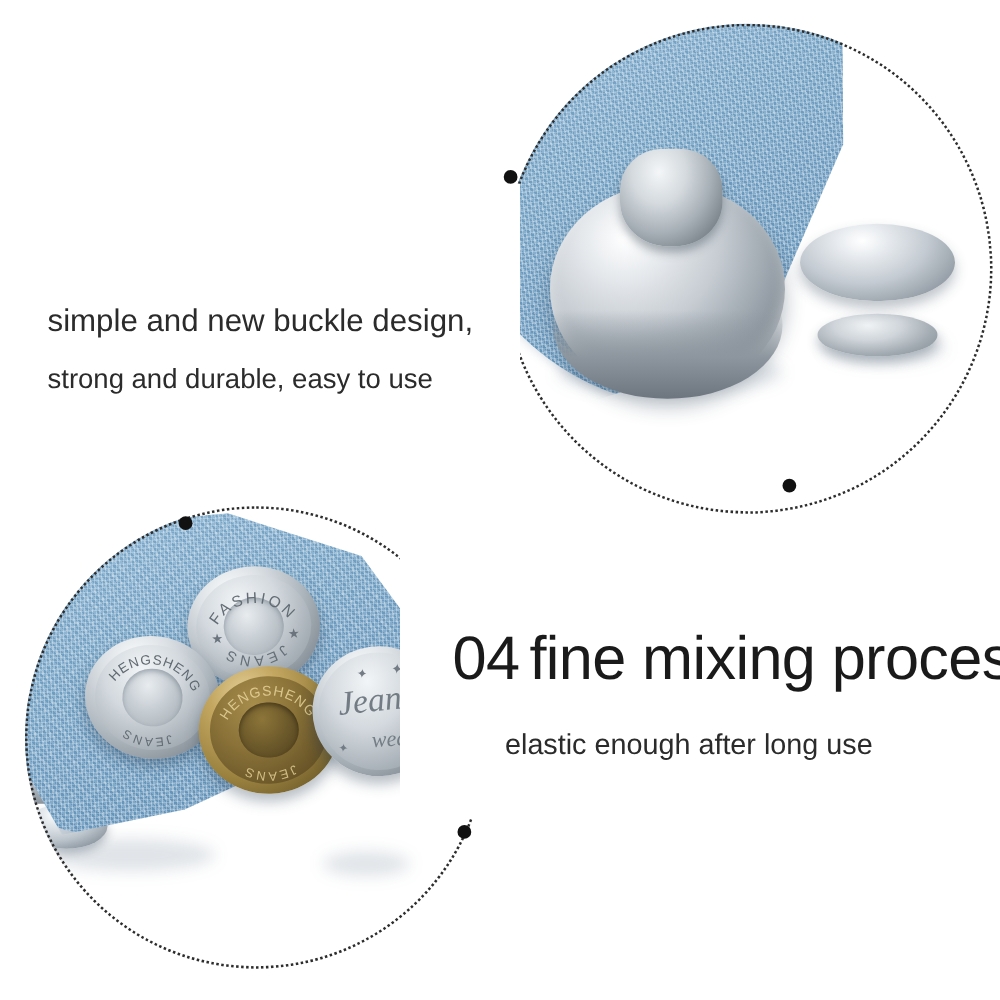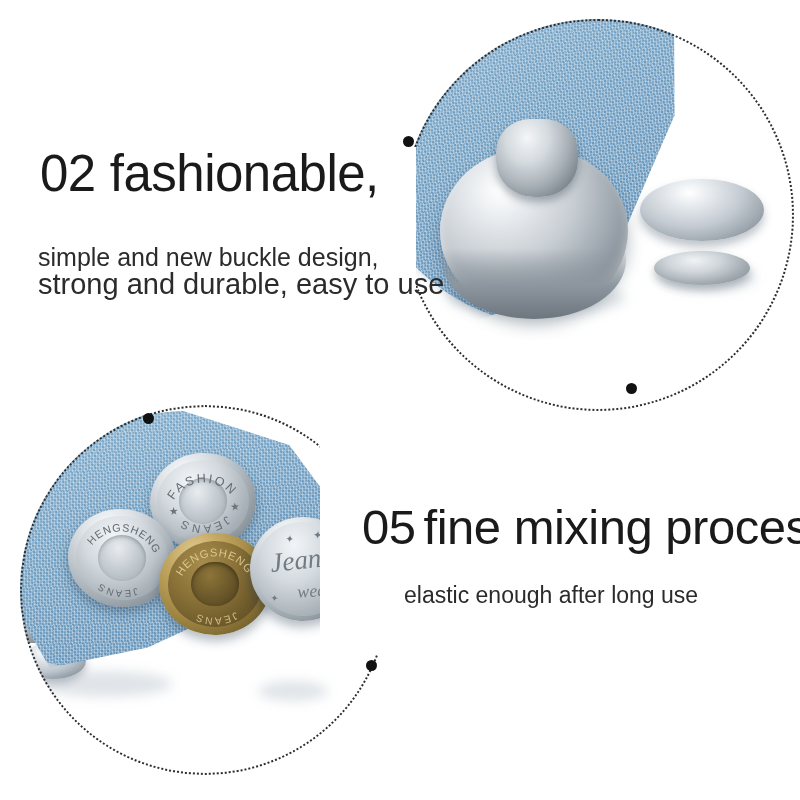--- a/index.html
+++ b/index.html
@@ -7,21 +7,21 @@
   #page{position:relative;width:800px;height:800px;background:#ffffff;overflow:hidden;}
 
   
   .heading{position:absolute;color:#1a1a1a;font-weight:400;white-space:nowrap;letter-spacing:-0.5px;}
   .heading .num{font-weight:400;}
   .body-line{position:absolute;color:#2b2b2b;font-weight:400;white-space:nowrap;}
 
   #h02{left:40px;top:146px;font-size:51px;line-height:56px;}
   #h02 .num{margin-right:14px;}
   #b02a{left:38px;top:243px;font-size:25px;}
-  #b02b{left:38px;top:268px;font-size:29px;}
+  #b02b{left:38px;top:290px;font-size:22px;}
 
   #h03{left:362px;top:500px;font-size:49px;line-height:54px;}
   #h03 .num{margin-right:8px;}
   #b03a{left:404px;top:577px;font-size:23px;}
   #b03b{left:404px;top:582px;font-size:23px;}
 
   
   .photo-circle{position:absolute;border-radius:50%;overflow:visible;}
   .dots-ring{position:absolute;inset:0;border-radius:50%;
     border:2px dotted #2d2d2d;box-sizing:border-box;}
@@ -186,23 +186,20 @@
       <div id="cap-top-hole"></div>
     </div>
 
     <div class="dots-ring"></div>
 
     <div class="ring-mask" style="left:-16px;top:128px;width:30px;height:216px;"></div>
     <div class="endpoint" style="left:1px;top:117px;"></div>
     <div class="endpoint" style="left:224px;top:364px;"></div>
   </div>
 
-  <div class="heading" id="h02">
-    <span class="num">02</span><span>fashionable,</span>
-  </div>
   <div class="body-line" id="b02a">simple and new buckle design,</div>
   <div class="body-line" id="b02b">strong and durable, easy to use</div>
 
   <div class="photo-circle" id="circle-bot">
     <div class="photo-inner">
       <div class="denim" id="denim-bot"></div>
 
       <div class="jbtn silver" id="btn-fashion">
         <div class="rim"></div>
         <div class="face" style="left:7%;top:7%;right:7%;bottom:7%;"></div>
@@ -292,17 +289,17 @@
       <div id="bot-cap"></div>
     </div>
 
     <div class="dots-ring"></div>
     <div class="ring-mask" style="left:300px;top:40px;width:86px;height:210px;"></div>
     <div class="endpoint" style="left:123px;top:8px;"></div>
     <div class="endpoint" style="left:346px;top:255px;"></div>
   </div>
 
   <div class="heading" id="h03">
-    <span class="num">05</span><span>fine mixing process</span>
+    <span class="num">04</span><span>fine mixing process</span>
   </div>
   <div class="body-line" id="b03b">elastic enough after long use</div>
 
 </div>
 
 </body></html>

